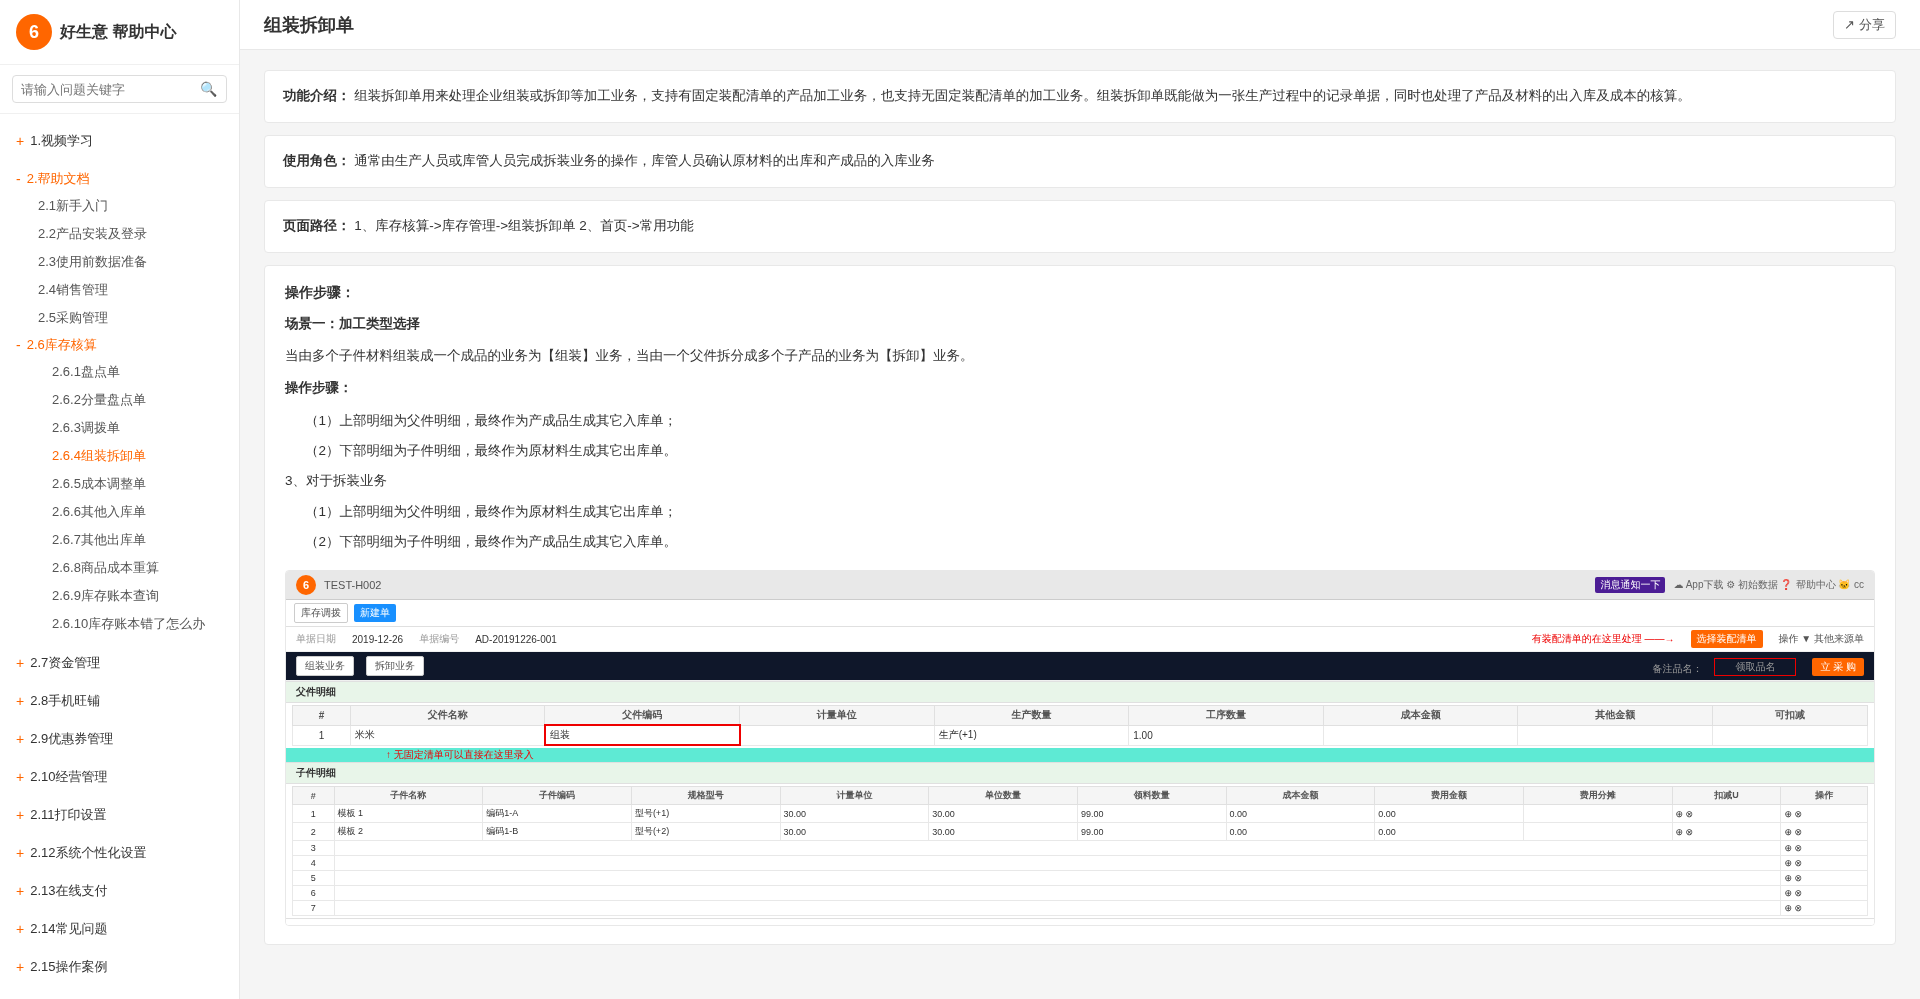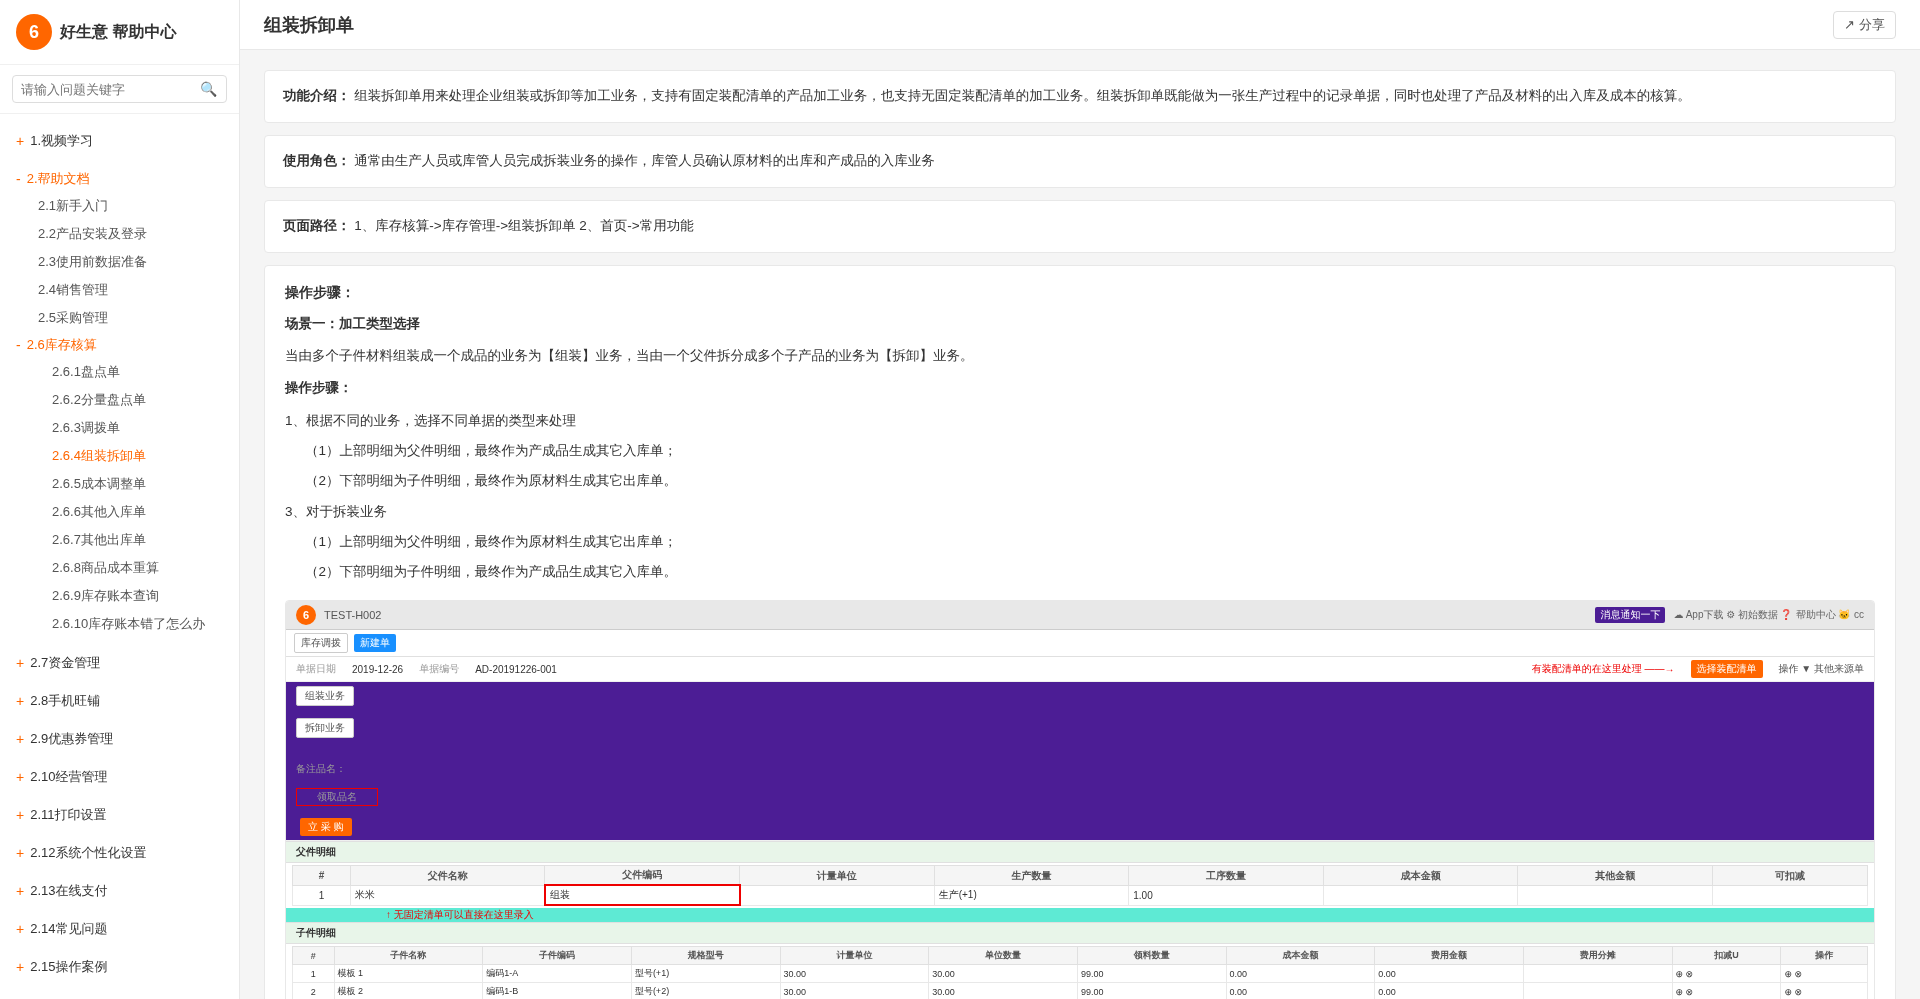--- a/index.html
+++ b/index.html
@@ -381,21 +381,20 @@
     <div class="content-main">
       <div class="section-heading">操作步骤：</div>
 
       <p>
         <strong>场景一：加工类型选择</strong>
       </p>
       <p>当由多个子件材料组装成一个成品的业务为【组装】业务，当由一个父件拆分成多个子产品的业务为【拆卸】业务。</p>
 
       <p style="font-weight:bold;margin-top:8px;">操作步骤：</p>
 
-      <div class="step-item">1、根据不同的业务，选择不同单据的类型来处理</div>
       <div class="step-item sub-step">（1）上部明细为父件明细，最终作为产成品生成其它入库单；</div>
       <div class="step-item sub-step">（2）下部明细为子件明细，最终作为原材料生成其它出库单。</div>
       <div class="step-item">3、对于拆装业务</div>
       <div class="step-item sub-step">（1）上部明细为父件明细，最终作为原材料生成其它出库单；</div>
       <div class="step-item sub-step">（2）下部明细为子件明细，最终作为产成品生成其它入库单。</div>
 
       <div class="screenshot-container" style="margin-top:16px;position:relative;">
         <div style="background:#e8e8e8;padding:4px 10px;display:flex;align-items:center;gap:8px;border-bottom:1px solid #ccc;font-size:11px;">
           <div style="width:20px;height:20px;background:#f60;border-radius:50%;display:flex;align-items:center;justify-content:center;color:#fff;font-size:11px;font-weight:bold;">6</div>
           <span style="color:#555;font-size:11px;">TEST-H002</span>
@@ -413,21 +412,21 @@
           <span style="color:#999;">单据日期</span>
           <span style="color:#333;">2019-12-26</span>
           <span style="color:#999;">单据编号</span>
           <span style="color:#333;">AD-20191226-001</span>
           <span style="flex:1;"></span>
           <span style="color:#e00;font-size:10px;">有装配清单的在这里处理 ——→</span>
           <span style="background:#f60;color:#fff;padding:2px 6px;border-radius:2px;font-size:10px;">选择装配清单</span>
           <span style="font-size:10px;color:#555;">操作 ▼ 其他来源单</span>
         </div>
 
-        <div style="background:#4c1d95;padding:4px 10px;display:flex;align-items:flex-start;gap:12px;border-bottom:1px solid #f0f0f0;font-size:10px;position:relative;flex-direction:column;">
+        <div style="background:#0f172a;padding:4px 10px;display:flex;align-items:flex-end;gap:12px;border-bottom:1px solid #f0f0f0;font-size:10px;position:relative;">
           <span style="background:#fff;border:1px solid #ccc;padding:2px 8px;border-radius:2px;color:#555;">组装业务</span>
           <span style="background:#fff;border:1px solid #ccc;padding:2px 8px;border-radius:2px;color:#555;">拆卸业务</span>
           <span style="flex:1;"></span>
           <span style="color:#999;font-size:10px;">备注品名：</span>
           <span style="border:1px solid #e00;padding:1px 20px;font-size:10px;color:#999;">领取品名</span>
           <span style="background:#f60;color:#fff;padding:2px 8px;border-radius:2px;font-size:10px;margin-left:4px;">立 采 购</span>
         </div>
 
 
         <div style="background:#e8f5e9;padding:3px 10px;font-size:10px;font-weight:bold;border-bottom:1px solid #e0e0e0;border-top:1px solid #e0e0e0;">父件明细</div>

